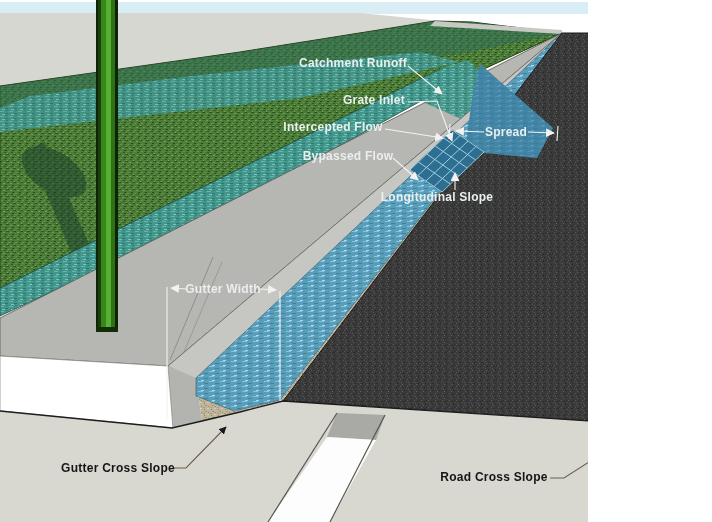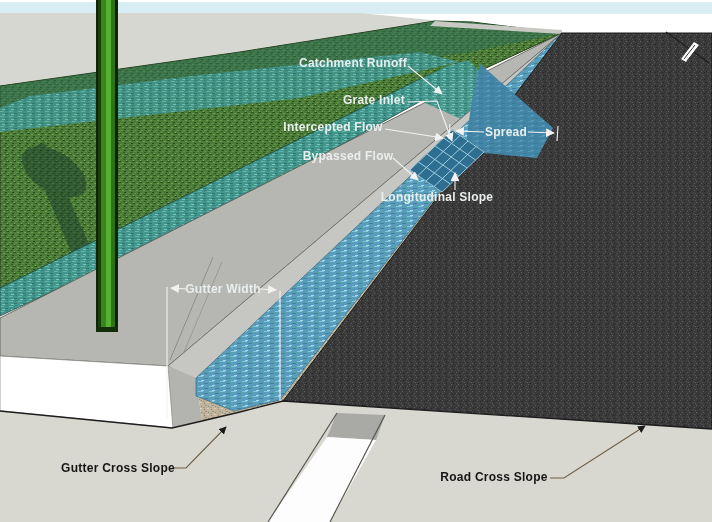--- a/index.html
+++ b/index.html
@@ -1,16 +1,16 @@
 <!DOCTYPE html>
 <html><head>
 <meta charset="utf-8">
 <style>
   html,body{margin:0;padding:0;background:#ffffff;}
-  .stage{position:relative;width:712px;height:522px;overflow:hidden;background:#ffffff;
+  .stage{position:relative;width:588px;height:522px;overflow:hidden;background:#ffffff;
          font-family:"Liberation Sans",sans-serif;}
   svg{position:absolute;left:0;top:0;}
   text{font-family:"Liberation Sans",sans-serif;font-size:12px;font-weight:600;letter-spacing:.25px;}
   .lbl-light{fill:#e9efee;}
   .lbl-dark{fill:#151515;}
 </style>
 </head>
 <body>
 
 <div class="stage">

